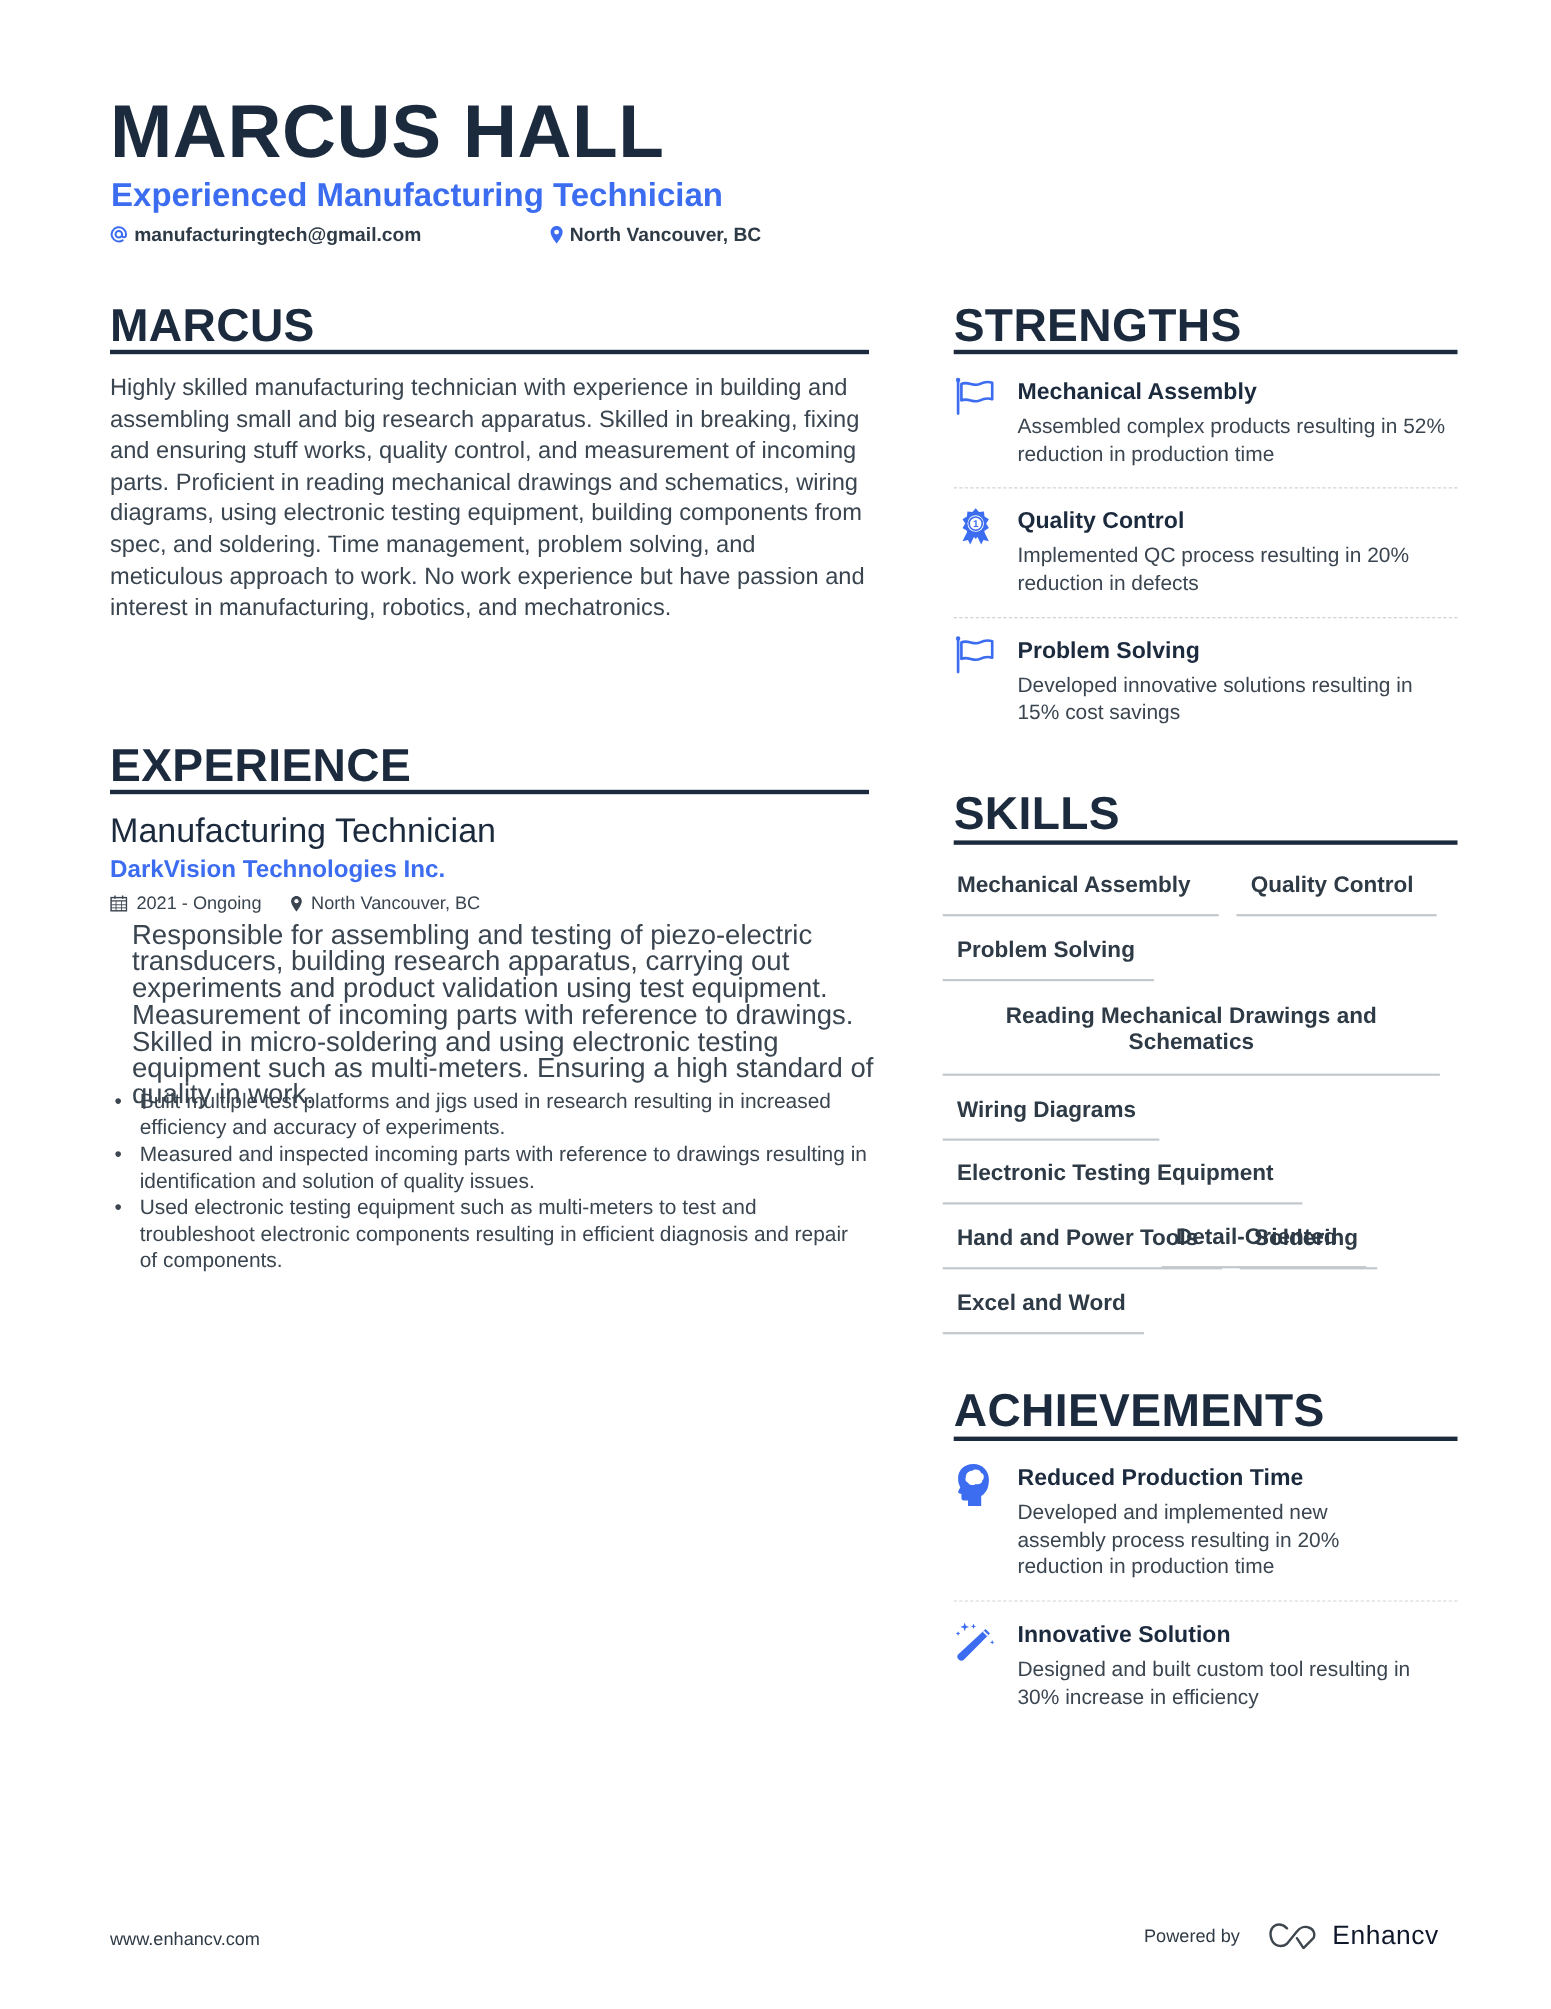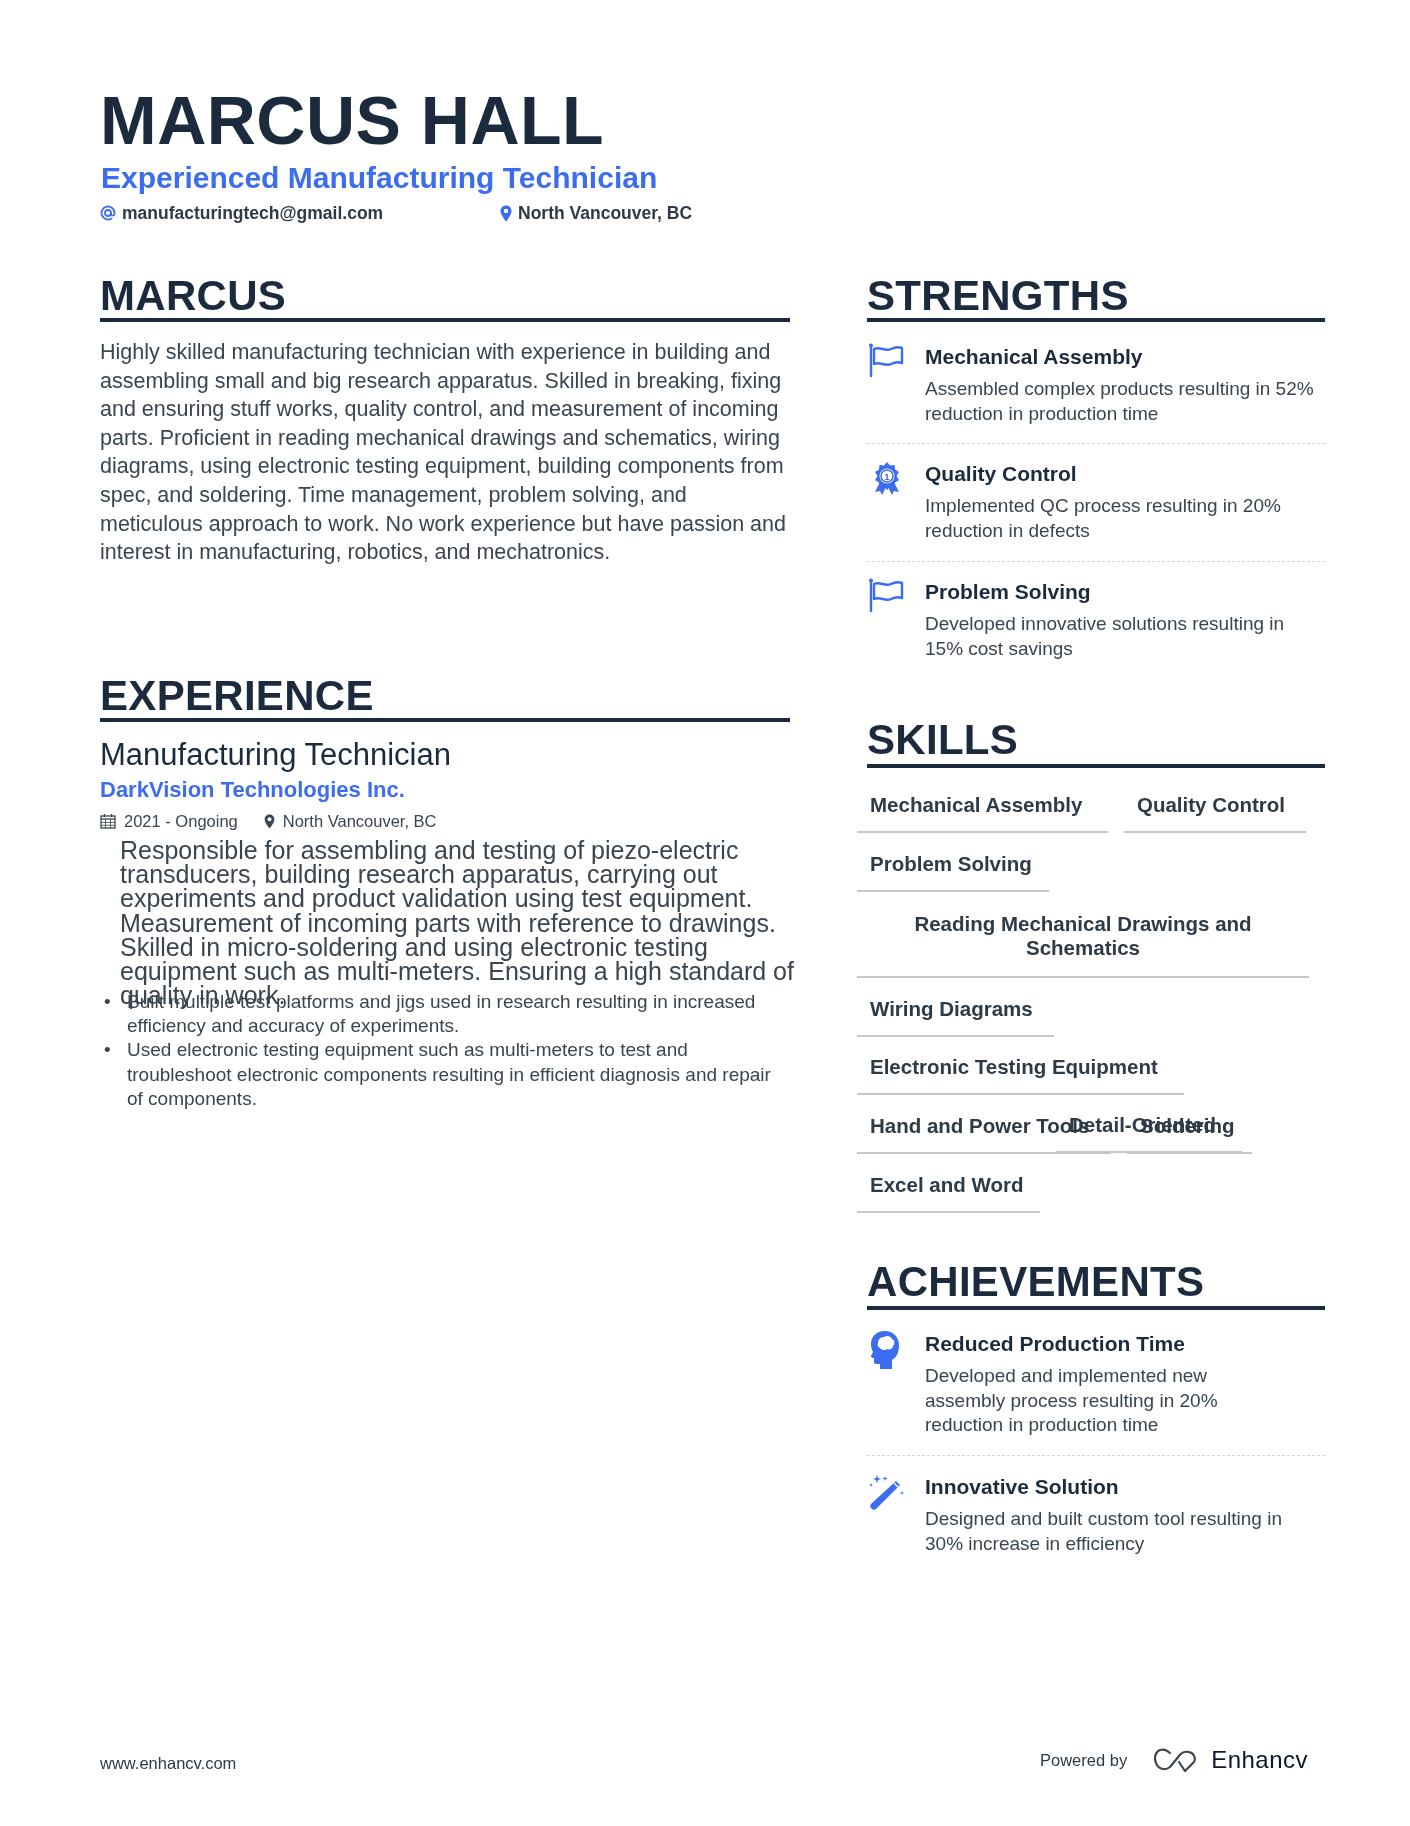--- a/index.html
+++ b/index.html
@@ -91,20 +91,21 @@
     <svg width="11" height="15" viewBox="0 0 12 17">
       <path d="M6 0.5 C2.9 0.5 0.5 2.9 0.5 6 C0.5 10 6 16.5 6 16.5 C6 16.5 11.5 10 11.5 6 C11.5 2.9 9.1 0.5 6 0.5 Z" fill="#3a4550"></path>
       <circle cx="6" cy="6" r="2.2" fill="#ffffff"></circle>
     </svg>
     <span>North Vancouver, BC</span>
   </span>
 </div>
 <div class="abs job-desc">Responsible for assembling and testing of piezo-electric transducers, building research apparatus, carrying out experiments and product validation using test equipment. Measurement of incoming parts with reference to drawings. Skilled in micro-soldering and using electronic testing equipment such as multi-meters. Ensuring a high standard of quality in work.</div>
 <ul class="abs job-bullets">
   <li>Built multiple test platforms and jigs used in research resulting in increased efficiency and accuracy of experiments.</li>
+  <li>Measured and inspected incoming parts with reference to drawings resulting in identification and solution of quality issues.</li>
   <li>Used electronic testing equipment such as multi-meters to test and troubleshoot electronic components resulting in efficient diagnosis and repair of components.</li>
 </ul>
 
 <div class="abs sec-title" style="left:867px; top:272px;">STRENGTHS</div>
 <div class="abs sec-rule" style="left:867px; top:318px; width:458px;"></div>
 
 <div class="strength" style="top:343px;">
   <svg class="ico" viewBox="0 0 40 40">
     <circle cx="4" cy="2.5" r="2" fill="#3c6df0"></circle>
     <line x1="4" y1="3" x2="4" y2="33" stroke="#3c6df0" stroke-width="2.4" stroke-linecap="round"></line>

